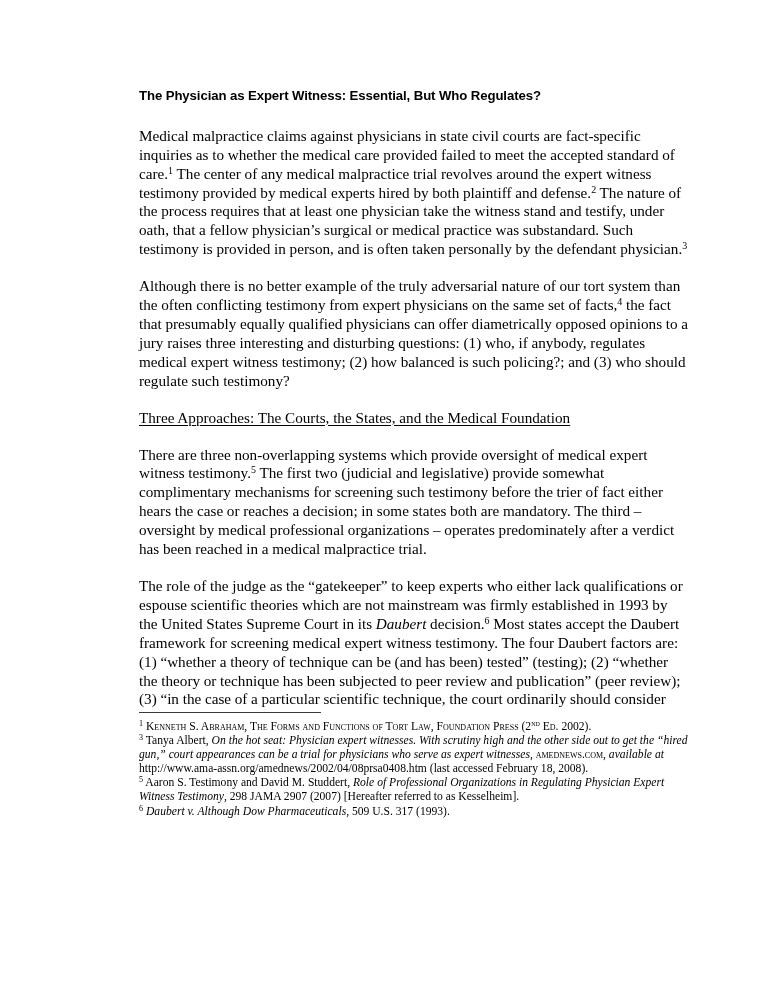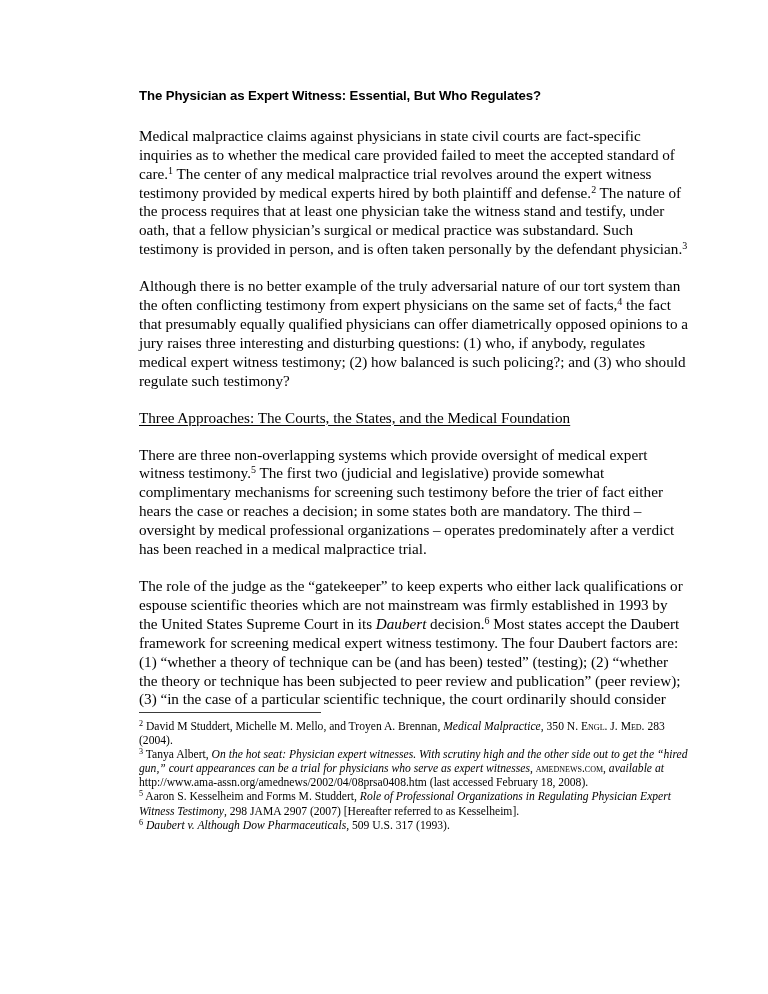--- a/index.html
+++ b/index.html
@@ -99,24 +99,24 @@
 
   <p class="section-heading">Three Approaches: The Courts, the States, and the Medical Foundation</p>
 
   <p class="body-para"><span>There are three non-overlapping systems which provide oversight of medical expert witness testimony.</span><sup>5</sup><span> The first two (judicial and legislative) provide somewhat complimentary mechanisms for screening such testimony before the trier of fact either hears the case or reaches a decision; in some states both are mandatory. The third – oversight by medical professional organizations – operates predominately after a verdict has been reached in a medical malpractice trial.</span></p>
 
   <p class="body-para"><span>The role of the judge as the “gatekeeper” to keep experts who either lack qualifications or espouse scientific theories which are not mainstream was firmly established in 1993 by the United States Supreme Court in its </span><i class="ital">Daubert</i><span> decision.</span><sup>6</sup><span> Most states accept the Daubert framework for screening medical expert witness testimony. The four Daubert factors are: (1) “whether a theory of technique can be (and has been) tested” (testing); (2) “whether the theory or technique has been subjected to peer review and publication” (peer review); (3) “in the case of a particular scientific technique, the court ordinarily should consider</span></p>
 
   <div class="footnote-area">
     <hr class="footnote-rule">
 
+    <p class="footnote"><sup>1</sup> <span class="fn-sc">Kenneth S. Abraham, The Forms and Functions of Tort Law, Foundation Press (2</span><sup class="fn-sc">nd</sup><span class="fn-sc"> Ed.</span><span> 2002).</span></p>
 
-    <p class="footnote"><sup>2</sup> <span>David M Studdert, Michelle M. Mello, and Troyen A. Brennan, </span><i class="ital">Medical Malpractice</i><span>, 350 N. </span><span class="fn-sc">Engl. J. Med.</span><span> 283 (2004).</span></p>
 
     <p class="footnote"><sup>3</sup> <span>Tanya Albert, </span><i class="ital">On the hot seat: Physician expert witnesses. With scrutiny high and the other side out to get the “hired gun,” court appearances can be a trial for physicians who serve as expert witnesses</i><span>, </span><span class="fn-sc">amednews.com</span><span>, </span><i class="ital">available at</i><span> http://www.ama-assn.org/amednews/2002/04/08prsa0408.htm</span><span> (last accessed February 18, 2008).</span></p>
 
 
-    <p class="footnote"><sup>5</sup> <span>Aaron S. Kesselheim and Forms M. Studdert, </span><i class="ital">Role of Professional Organizations in Regulating Physician Expert Witness Testimony</i><span>, 298 JAMA 2907 (2007) [Hereafter referred to as Kesselheim].</span></p>
+    <p class="footnote"><sup>5</sup> <span>Aaron S. Testimony and David M. Studdert, </span><i class="ital">Role of Professional Organizations in Regulating Physician Expert Witness Testimony</i><span>, 298 JAMA 2907 (2007) [Hereafter referred to as Kesselheim].</span></p>
 
     <p class="footnote"><sup>6</sup> <i class="ital">Daubert v. Although Dow Pharmaceuticals</i><span>, 509 U.S. 317 (1993).</span></p>
   </div>
 
 </div>
 
 </body></html>

